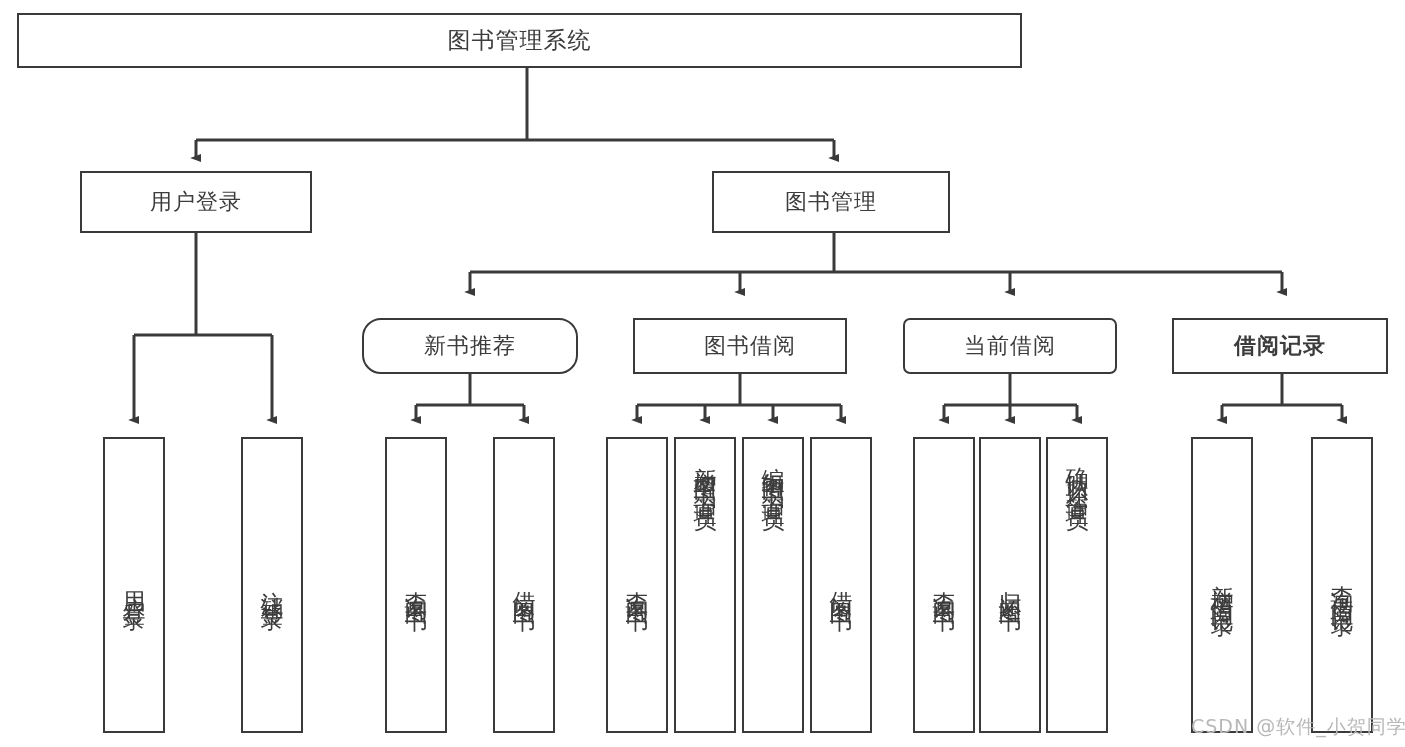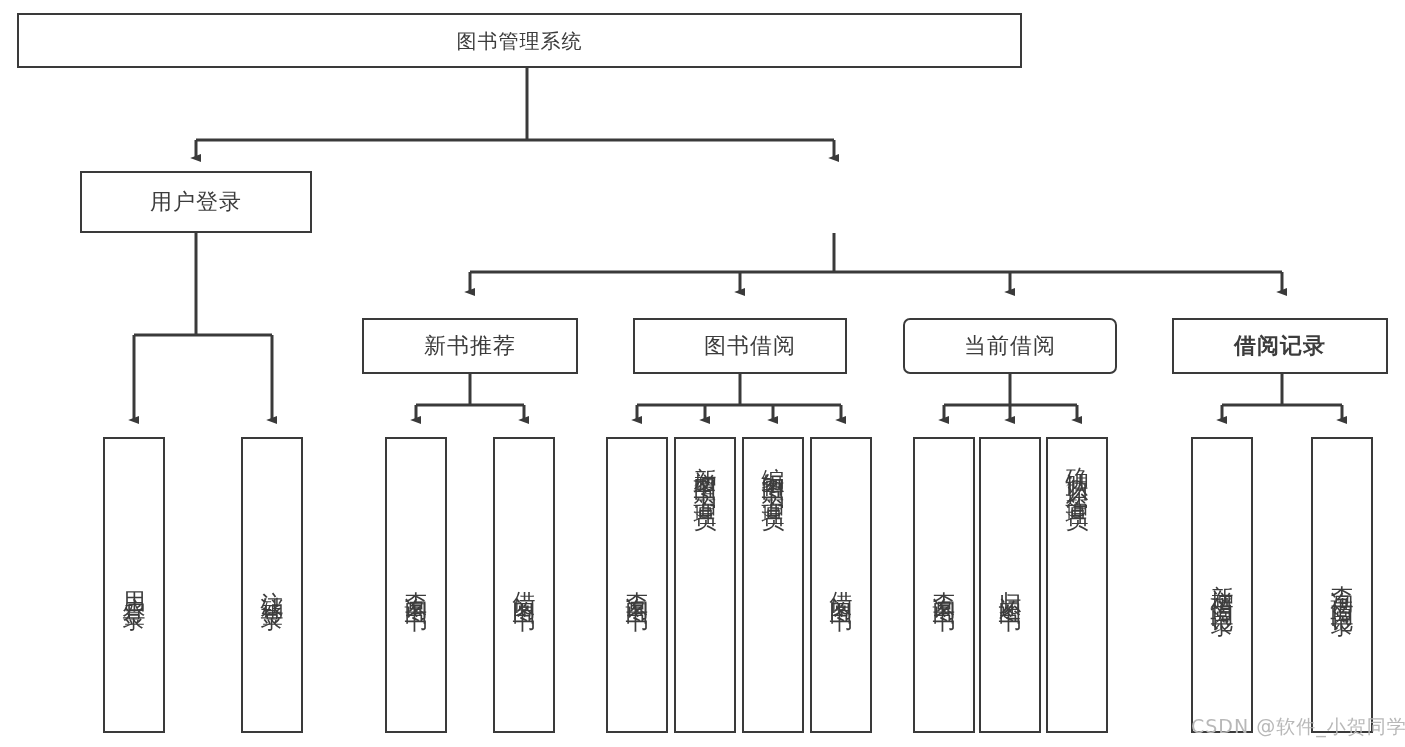--- a/index.html
+++ b/index.html
@@ -29,21 +29,21 @@
     display:flex;
     align-items:center;
     justify-content:center;
     color:#3c3c3c;
   }
   .node.root,.node.lvl2,.node.lvl3{
     font-size:22px;
     letter-spacing:1px;
     line-height:1.1;
   }
-  .node.root{ font-size:20px;text-align:right; }
+  .node.root{ font-size:23px;text-align:right; }
   .leaf{
     position:absolute;
     box-sizing:border-box;
     background:#ffffff;
     border:2px solid #3a3a3a;
     display:flex;
     justify-content:center;
     color:#3c3c3c;
     overflow:hidden;
   }
@@ -123,22 +123,25 @@
     </g>
   </svg>
 
   <div class="node root" style="left:17px;top:13px;width:1005px;height:55px;">
     <span>图书管理系统</span>
   </div>
 
   <div class="node lvl2" style="left:80px;top:171px;width:232px;height:62px;">
     <span>用户登录</span>
   </div>
+  <div class="node lvl2" style="left:712px;top:171px;width:238px;height:62px;">
+    <span>图书管理</span>
+  </div>
 
-  <div class="node lvl3" style="left:362px;top:318px;width:216px;height:56px;">
+  <div class="node lvl3" style="left:362px;top:318px;width:216px;height:56px;border-radius:19px;">
     <span>新书推荐</span>
   </div>
   <div class="node lvl3" style="left:633px;top:318px;width:214px;height:56px;padding-left:20px;">
     <span>图书借阅</span>
   </div>
   <div class="node lvl3" style="left:903px;top:318px;width:214px;height:56px;border-radius:7px;">
     <span>当前借阅</span>
   </div>
   <div class="node lvl3" style="left:1172px;top:318px;width:216px;height:56px;font-weight:bold;">
     <span>借阅记录</span>

